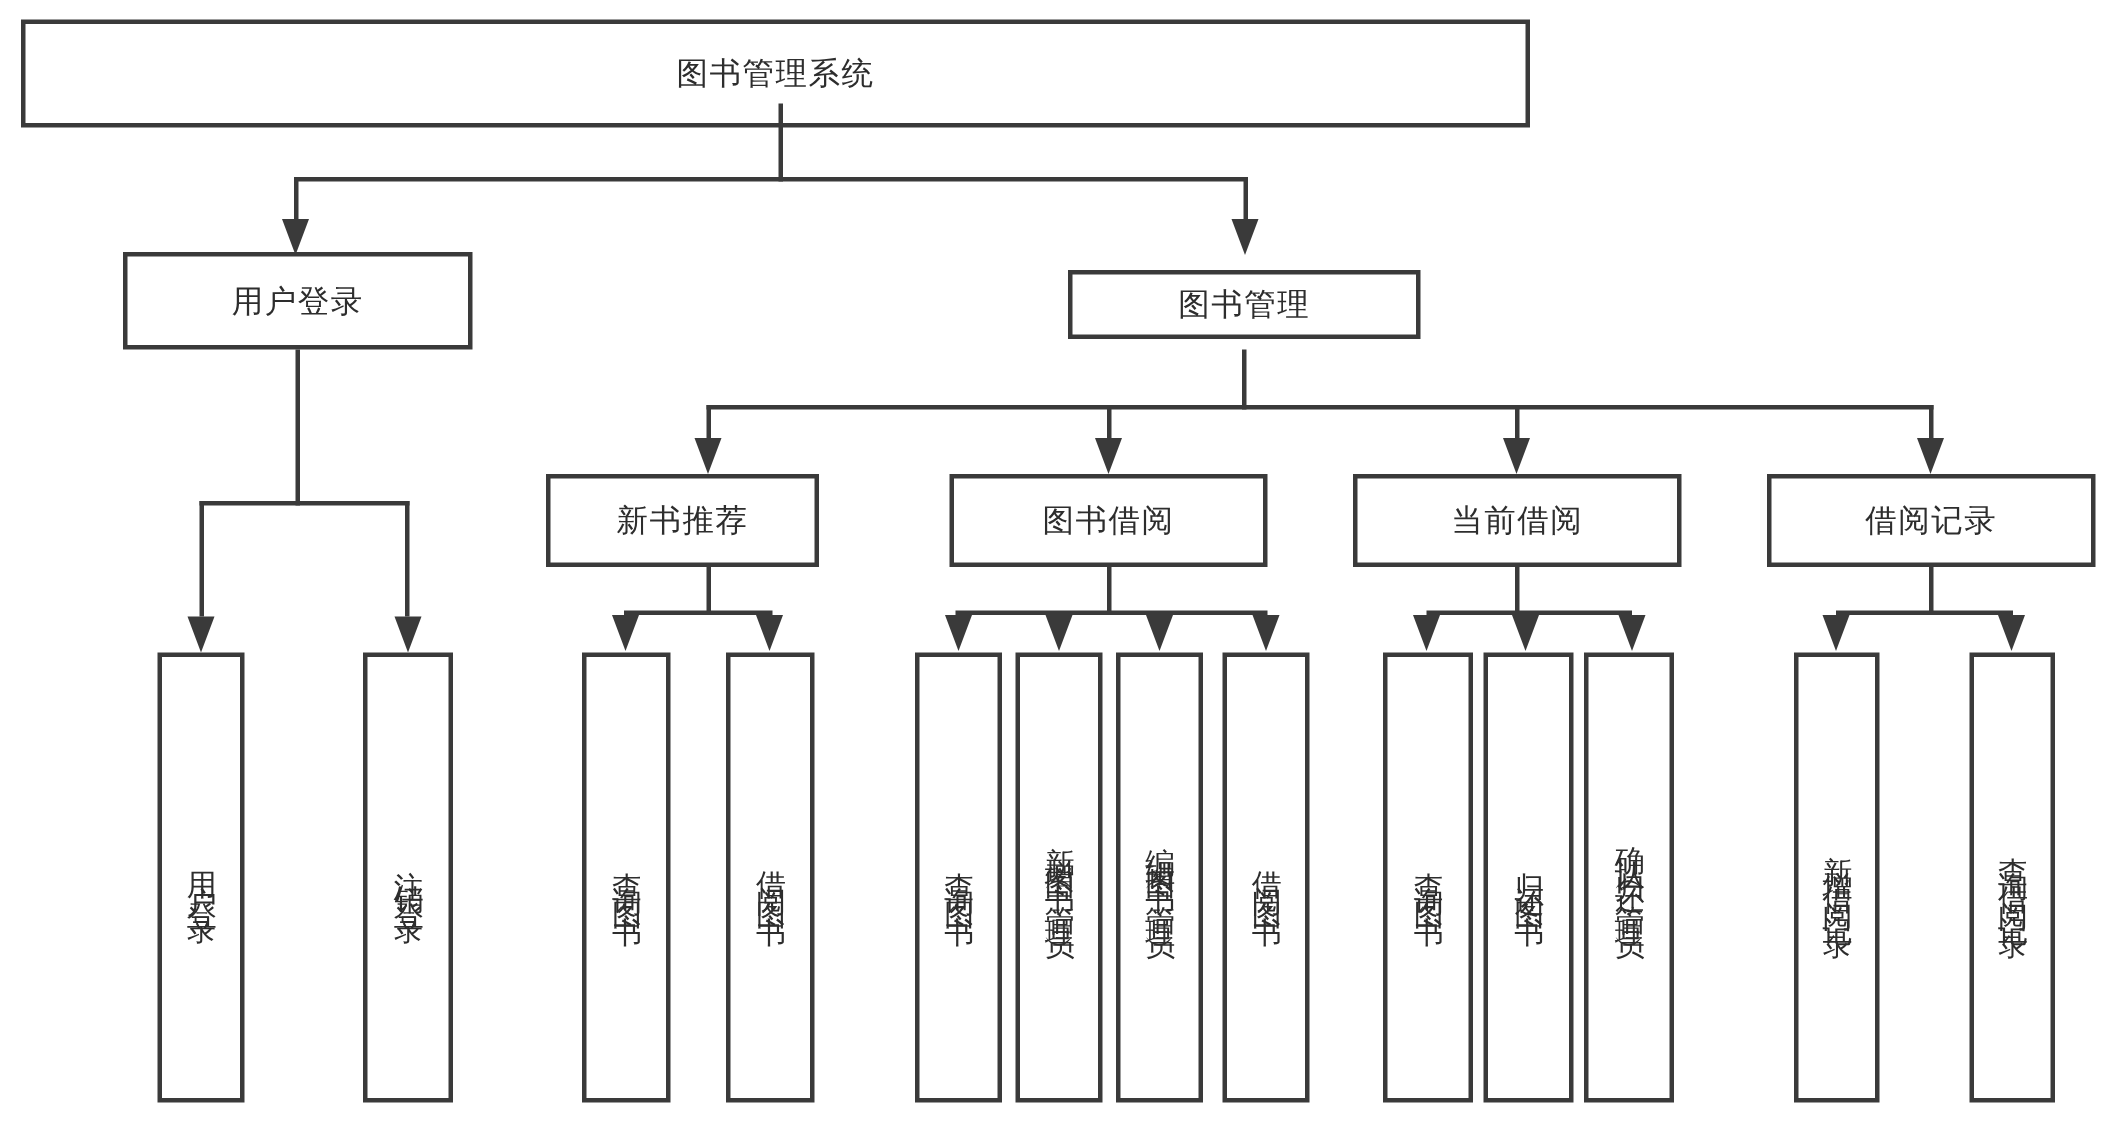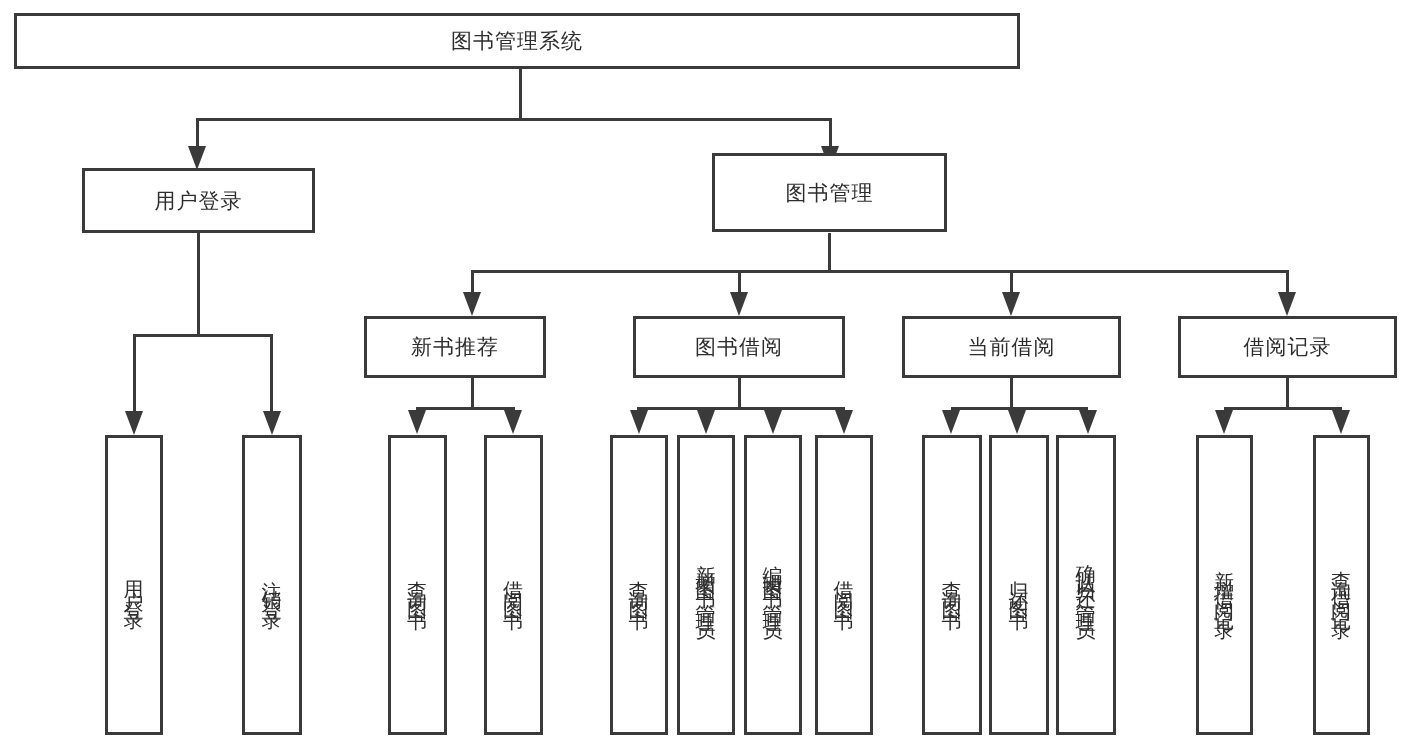--- a/index.html
+++ b/index.html
@@ -71,31 +71,31 @@
     color: #e59d97;
     letter-spacing: 0.5px;
     white-space: nowrap;
   }
 </style>
 </head>
 <body>
 
 <div id="canvas">
 
-  <div class="box" style="left:14px; top:13px; width:1006px; height:56px;font-family:Liberation Serif, serif;">图书管理系统</div>
+  <div class="box" style="left:14px; top:13px; width:1006px; height:72px;font-family:Liberation Serif, serif;">图书管理系统</div>
 
   <div class="vline" style="left:519px; top:69px; height:52px;"></div>
   <div class="hline" style="left:196px; top:118px; width:636px;"></div>
   <div class="vline" style="left:196px; top:118px; height:30px;"></div>
   <div class="arrow" style="left:188px; top:146px;"></div>
   <div class="vline" style="left:829px; top:118px; height:30px;"></div>
   <div class="arrow" style="left:821px; top:146px;"></div>
 
   <div class="box" style="left:82px; top:168px; width:233px; height:65px;">用户登录</div>
-  <div class="box" style="left:712px; top:153px; width:235px; height:79px;">图书管理</div>
+  <div class="box" style="left:712px; top:180px; width:235px; height:46px;">图书管理</div>
 
   <div class="vline" style="left:197px; top:233px; height:104px;"></div>
   <div class="hline" style="left:133px; top:334px; width:140px;"></div>
   <div class="vline" style="left:133px; top:334px; height:77px;"></div>
   <div class="arrow" style="left:125px; top:411px;"></div>
   <div class="vline" style="left:270px; top:334px; height:77px;"></div>
   <div class="arrow" style="left:263px; top:411px;"></div>
 
   <div class="vline" style="left:828px; top:233px; height:40px;"></div>
   <div class="hline" style="left:471px; top:270px; width:818px;"></div>

